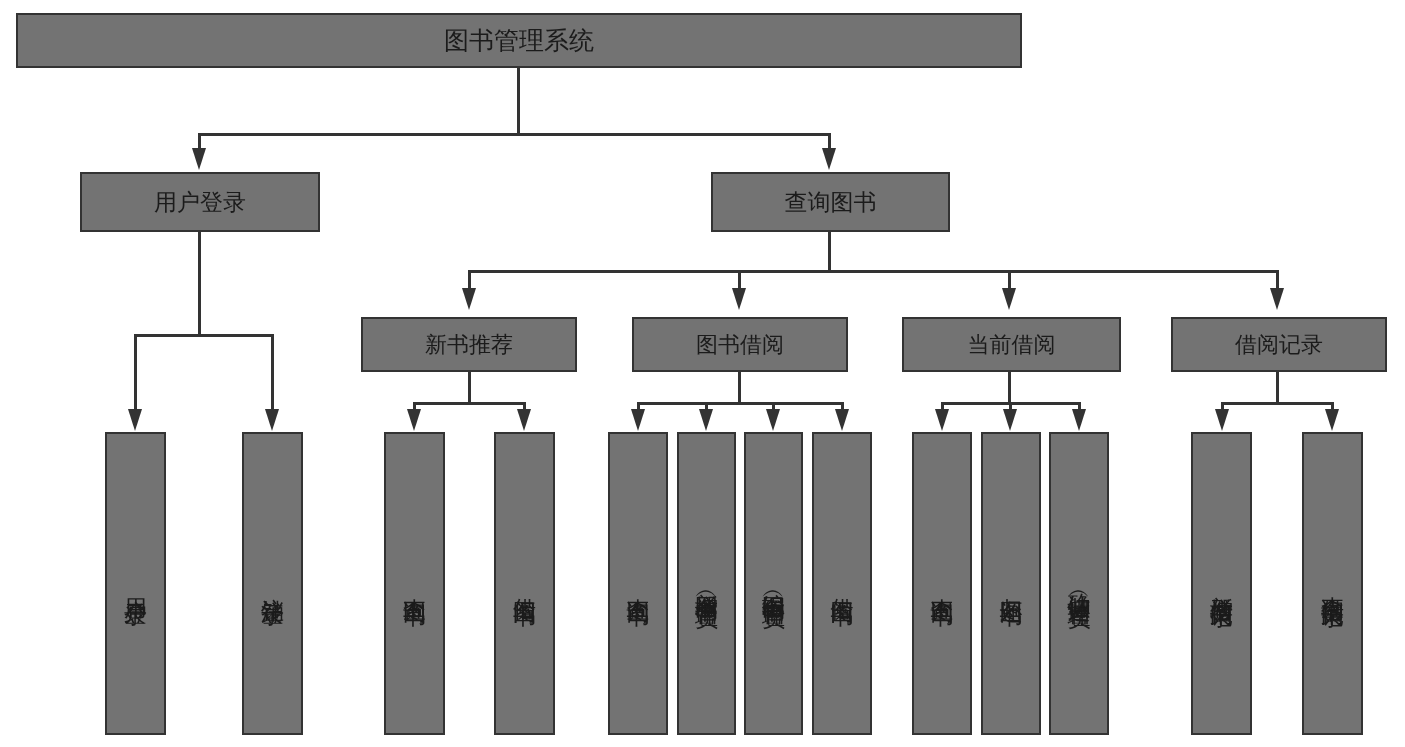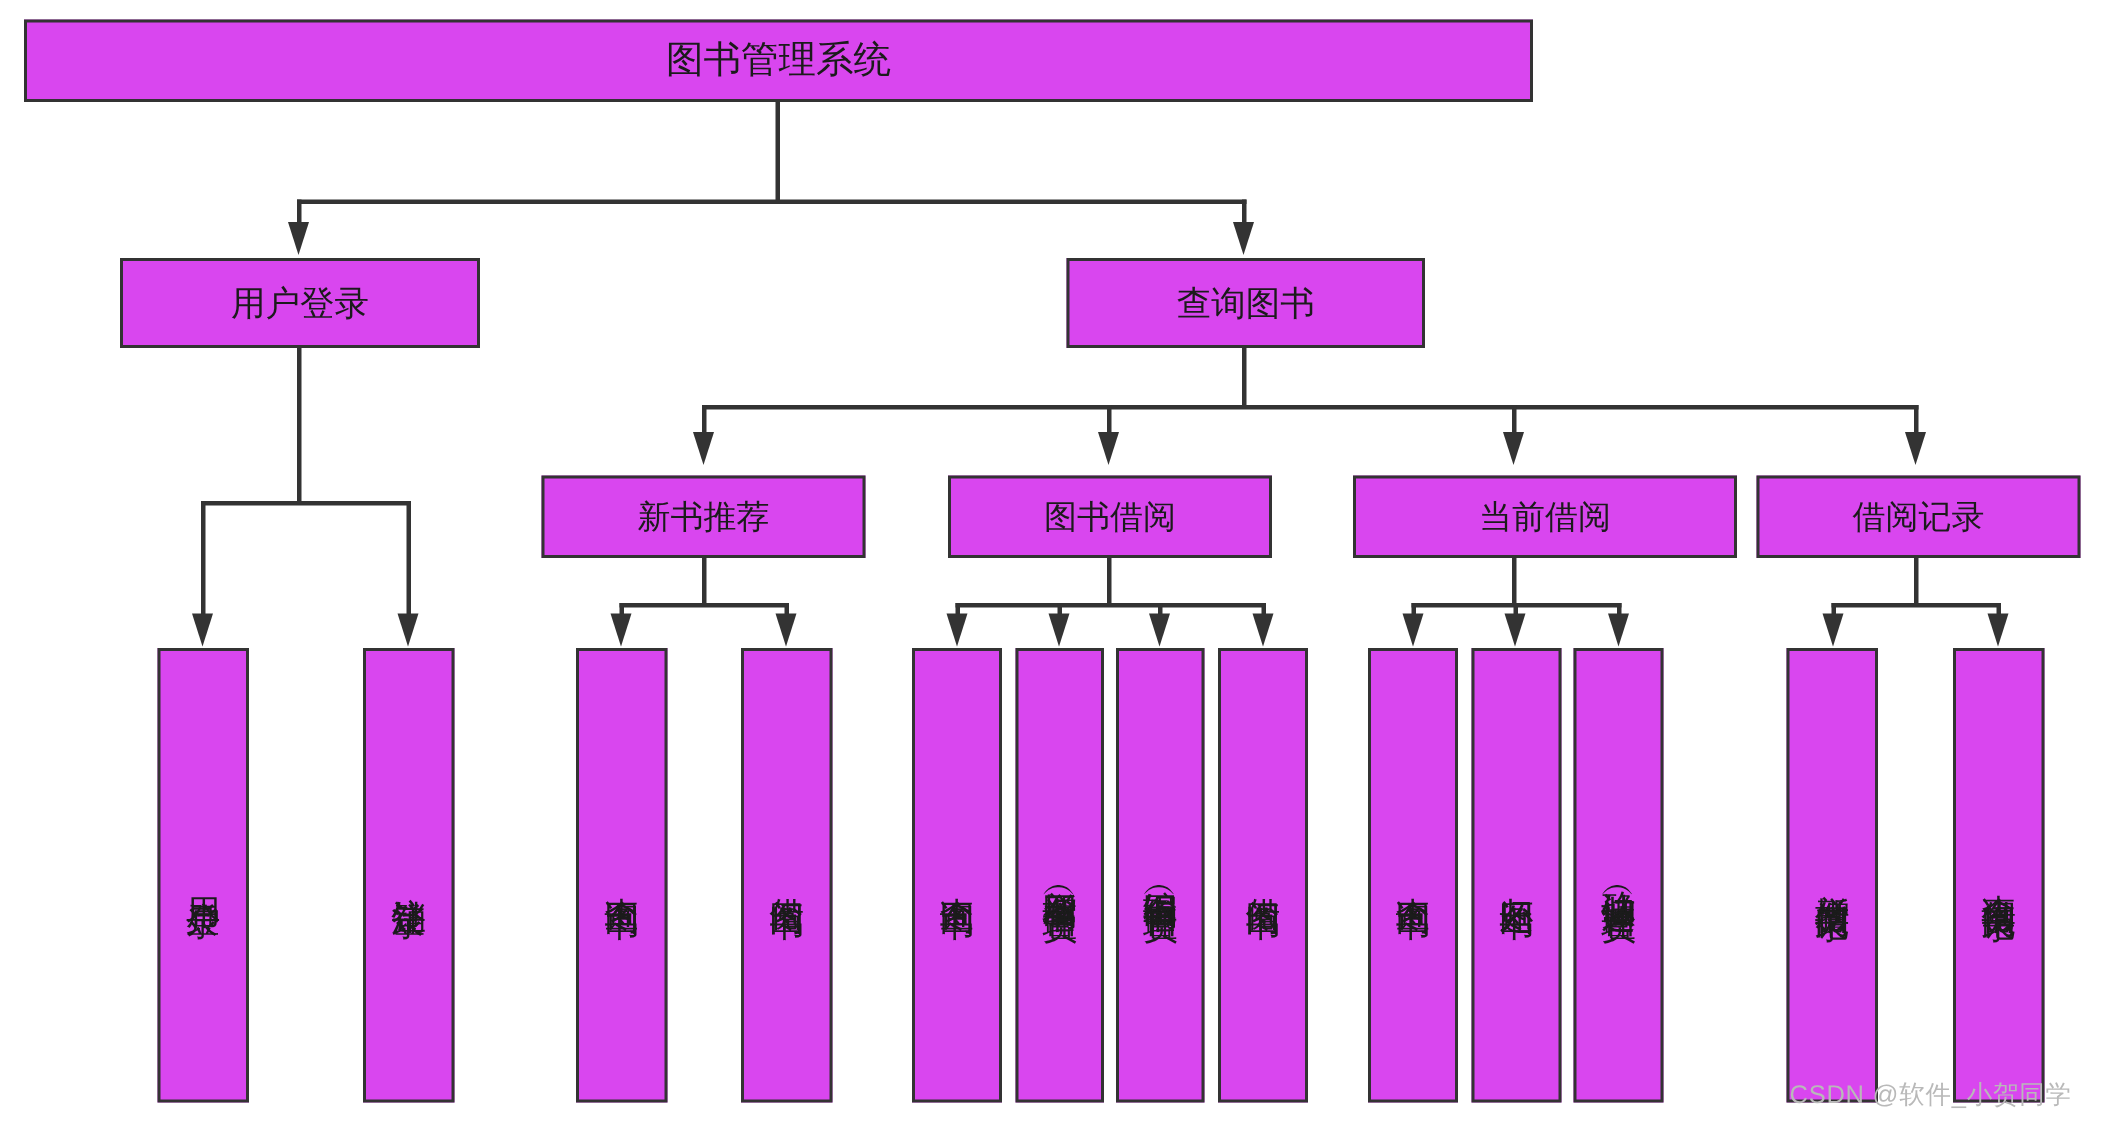--- a/index.html
+++ b/index.html
@@ -15,21 +15,21 @@
     position: relative;
     width: 1405px;
     height: 747px;
     background: #ffffff;
     overflow: hidden;
   }
   
   .box {
     position: absolute;
     box-sizing: border-box;
-    background: #d946ef;
+    background: #737373;
     border: 2.5px solid #333333;
     display: flex;
     align-items: center;
     justify-content: center;
     color: #1b1b1b;
   }
   .box-label {
     display: block;
     text-align: center;
     line-height: 1.0;
@@ -125,21 +125,21 @@
   <div class="arrow" style="left:1002px; top:288px;"></div>
   <div class="vline" style="left:1276px; top:270px; width:3px; height:20px;"></div>
   <div class="arrow" style="left:1270px; top:288px;"></div>
 
   <div class="box level2" style="left:632px; top:317px; width:216px; height:55px;">
     <span class="box-label">图书借阅</span>
   </div>
   <div class="box level2" style="left:361px; top:317px; width:216px; height:55px;">
     <span class="box-label">新书推荐</span>
   </div>
-  <div class="box level2" style="left:902px; top:317px; width:256px; height:55px;">
+  <div class="box level2" style="left:902px; top:317px; width:219px; height:55px;">
     <span class="box-label">当前借阅</span>
   </div>
   <div class="box level2" style="left:1171px; top:317px; width:216px; height:55px;">
     <span class="box-label">借阅记录</span>
   </div>
 
   <div class="vline" style="left:468px; top:372px; width:3px; height:32px;"></div>
   <div class="hline" style="left:413px; top:402px; width:113px; height:3px;"></div>
   <div class="vline" style="left:413px; top:402px; width:3px; height:9px;"></div>
   <div class="arrow" style="left:407px; top:409px;"></div>
@@ -210,15 +210,14 @@
     <span class="box-label">确认归还（管理员）</span>
   </div>
 
   <div class="box leaf" style="left:1191px; top:432px; width:61px; height:303px;">
     <span class="box-label">新增借阅记录</span>
   </div>
   <div class="box leaf" style="left:1302px; top:432px; width:61px; height:303px;">
     <span class="box-label">查询借阅记录</span>
   </div>
 
-  <div class="watermark" style="left:1193px; top:718px;">CSDN @软件_小贺同学</div>
 
 </div>
 
 </body></html>

